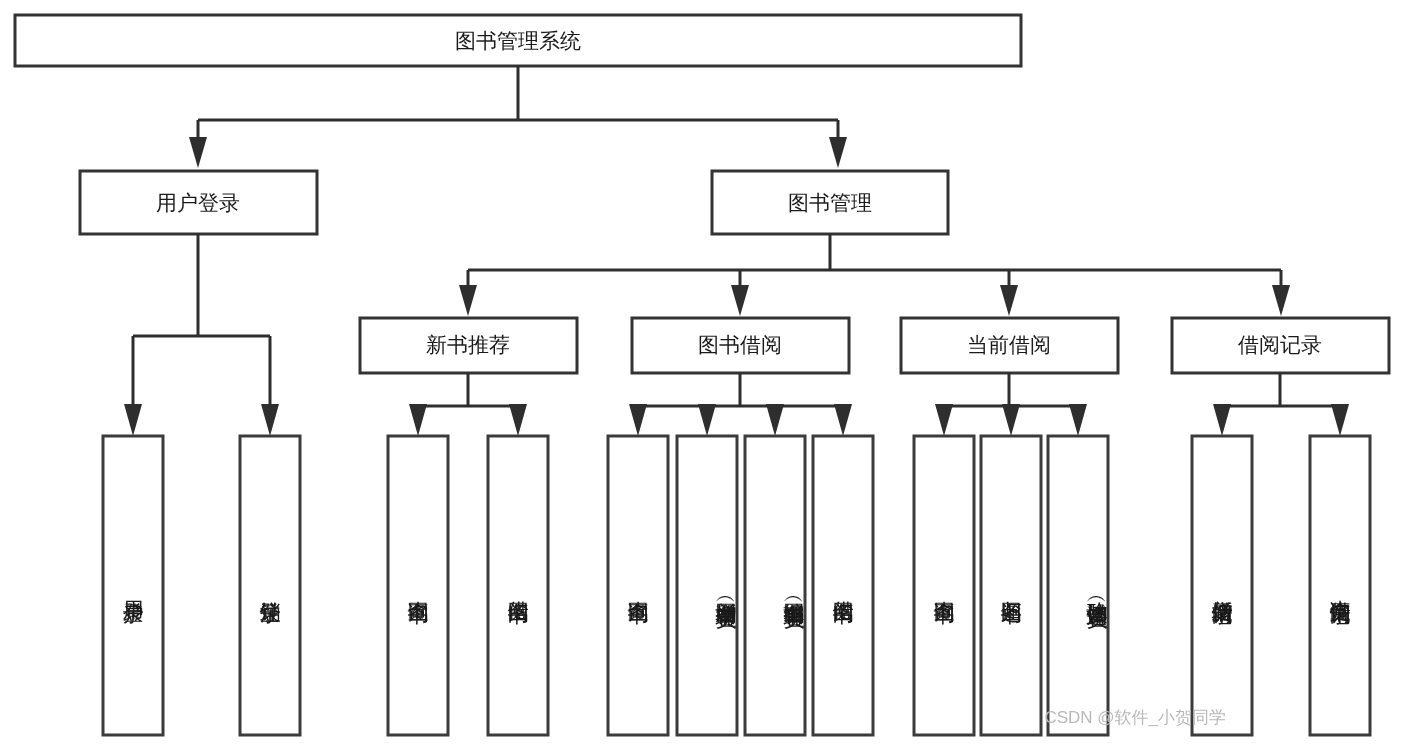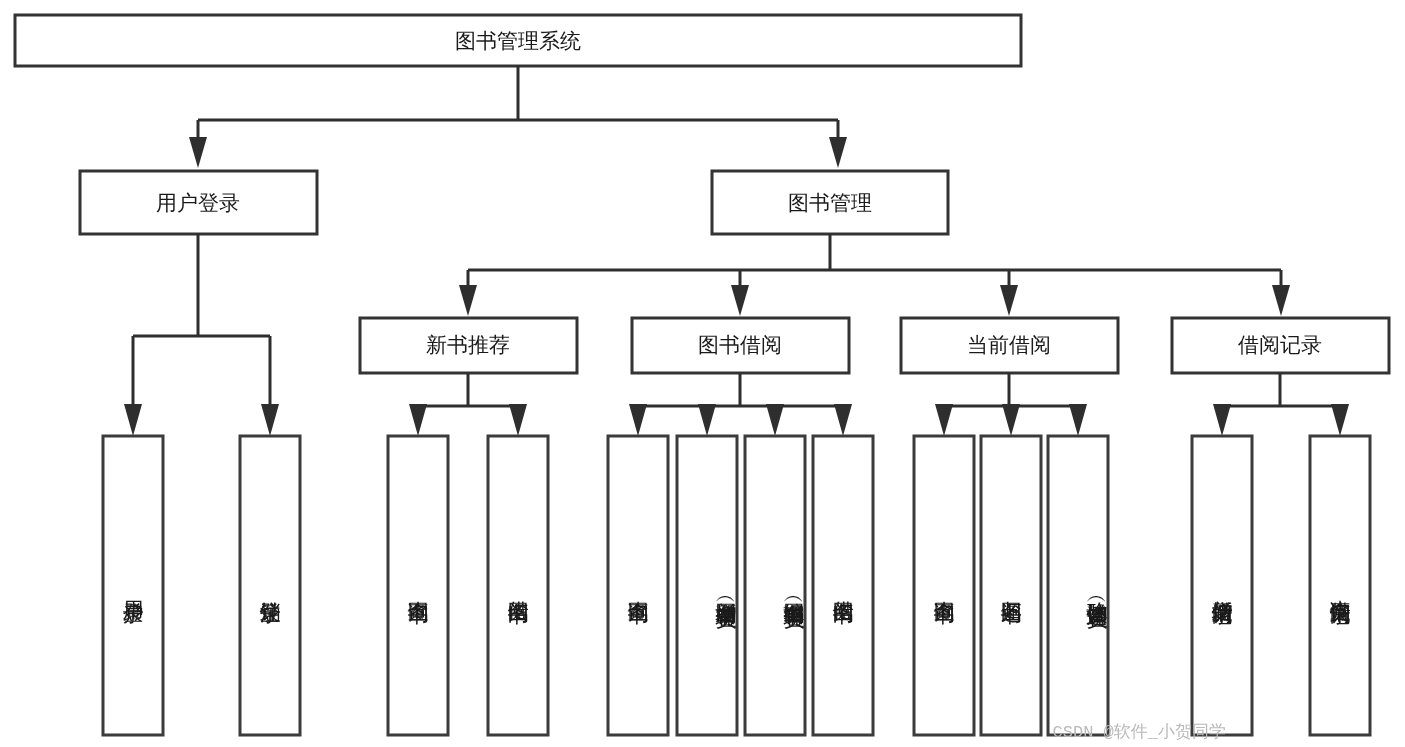--- a/index.html
+++ b/index.html
@@ -65,22 +65,22 @@
     color: #1a1a1a;
     letter-spacing: 1px;
     text-align: center;
     white-space: nowrap;
     pointer-events: none;
     user-select: none;
   }
   .watermark {
     position: absolute;
     right: 8px;
-    bottom: 4px;
-    font-family: Liberation Mono, monospace;
+    bottom: 18px;
+    font-family: Liberation Sans, sans-serif;
     font-size: 17px;
     color: #b9b9b9;
     white-space: nowrap;
     user-select: none;
   }
 </style>
 </head>
 <body>
 
 <div id="diagram-root">

